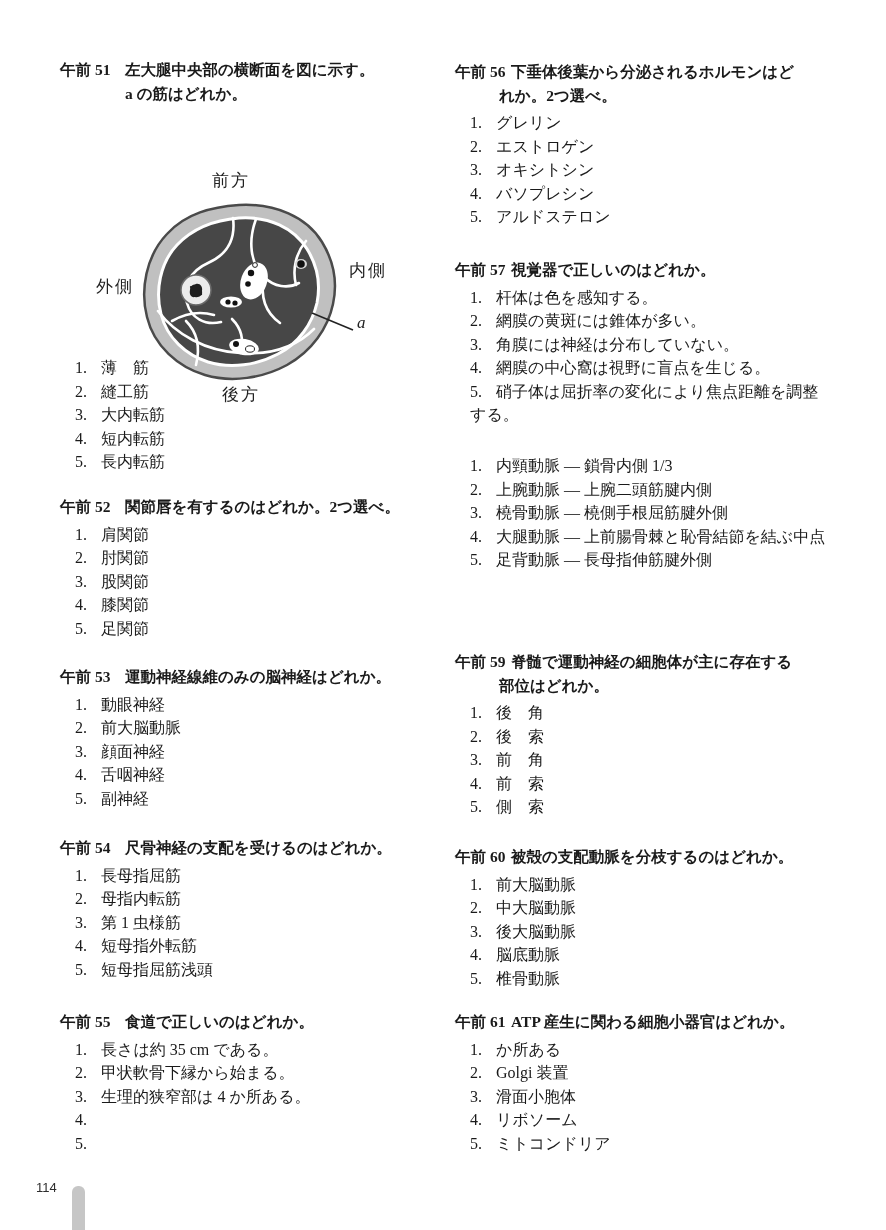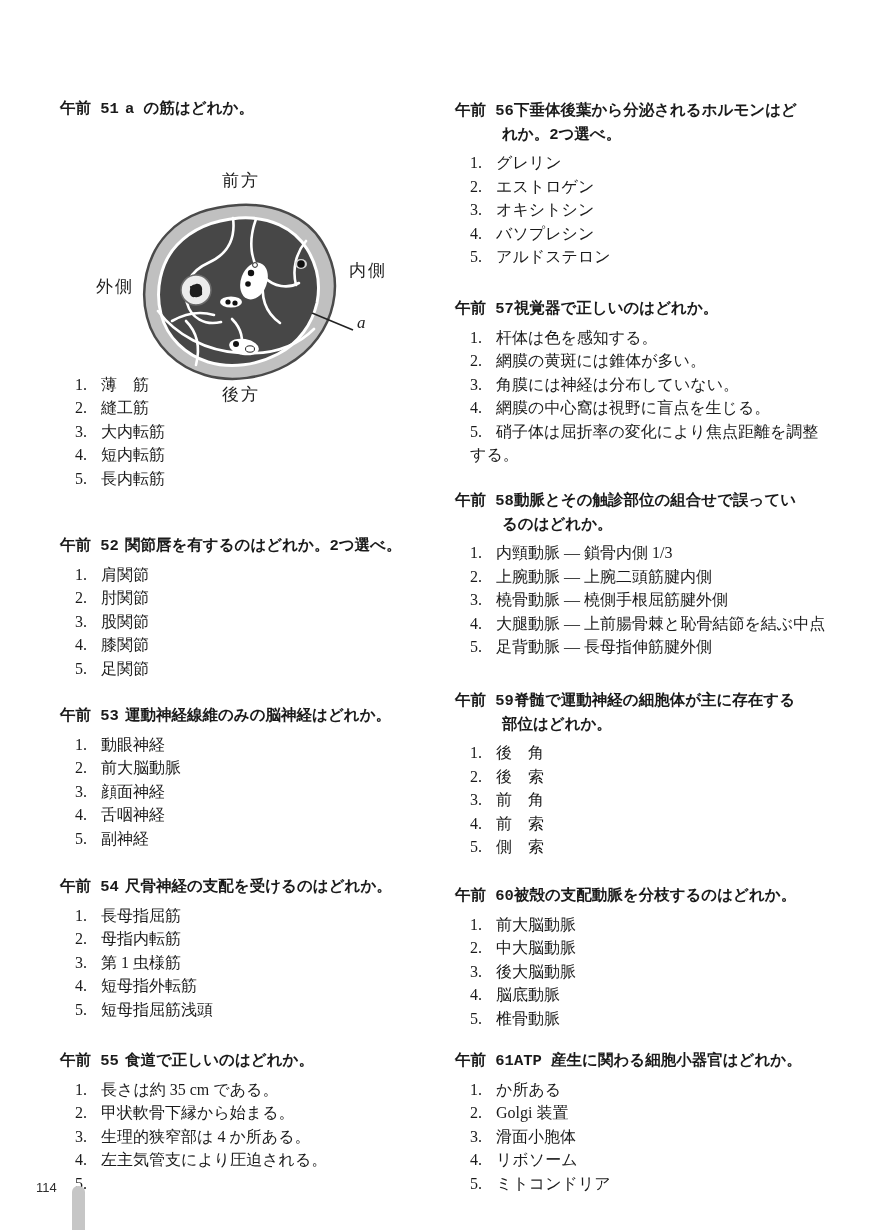--- a/index.html
+++ b/index.html
@@ -5,22 +5,22 @@
   html,body{margin:0;padding:0;}
   body{
     width:886px;height:1230px;position:relative;background:#ffffff;
     font-family:"Liberation Serif", serif;color:#1a1a1a;overflow:hidden;
   }
   .col{position:absolute;top:0;height:100%;}
   #col-left{left:60px;width:395px;}
   #col-right{left:455px;width:425px;}
 
   .question{position:absolute;left:0;width:100%;}
-  .q-header{display:flex;font-family:Liberation Mono, monospace;font-weight:700;
-            font-size:15.5px;line-height:23.5px;white-space:nowrap;margin-top:40px;}
+  .q-header{display:flex;font-family:Liberation Serif, serif;font-weight:700;
+            font-size:15.5px;line-height:23.5px;white-space:nowrap;}
   #col-left  .q-num{flex:0 0 65px;}
   #col-right .q-num{flex:0 0 56px;}
   .stem-line{white-space:nowrap;}
   #col-right .stem-cont{margin-left:-12px;}
   #col-left  .stem-cont{margin-left:0;}
 
   .q-options{margin-top:4px;}
   .opt{display:flex;padding-left:15px;line-height:23.5px;font-size:16px;white-space:nowrap;}
   .opt-num{flex:0 0 26px;}
   .opt-text{white-space:nowrap;}
@@ -28,40 +28,41 @@
 
   
   #q-am51{top:58px;}  #q-am52{top:495px;} #q-am53{top:665px;} #q-am54{top:836px;} #q-am55{top:1010px;}
   #q-am56{top:60px;}  #q-am57{top:258px;} #q-am58{top:450px;} #q-am59{top:650px;} #q-am60{top:845px;} #q-am61{top:1010px;}
 
   
   #q-am51 .q-options{margin-top:251px;}
 
   .figure-wrap{position:absolute;left:0;top:105px;width:395px;height:247px;}
   .fig-label{position:absolute;font-size:17px;color:#222;letter-spacing:2px;white-space:nowrap;}
-  .fig-label-top{left:162px;top:6px;font-family:Liberation Serif, serif;}
+  .fig-label-top{left:152px;top:6px;font-family:Liberation Serif, serif;}
   .fig-label-left{left:36px;top:112px;text-align:center;}
   .fig-label-right{left:289px;top:96px;}
   .fig-label-bottom{left:162px;top:220px;}
   .fig-label-a{left:297px;top:150px;font-style:italic;letter-spacing:0;}
   .fig-svg{position:absolute;left:80px;top:40px;}
 
   .page-number{position:absolute;left:36px;top:1180px;
                font-family:"Liberation Sans", sans-serif;font-size:13px;color:#2e2e2e;}
   .page-tab{position:absolute;left:72px;top:1186px;width:13px;height:44px;
             background:#c6c6c6;border-radius:6px 6px 0 0;}
 </style>
 </head>
 <body>
 
 <div class="col" id="col-left">
     <div class="question" id="q-am51">
     <div class="q-header">
       <span class="q-num">午前 51</span>
       <span class="q-stem">
+          <div class="stem-line">左大腿中央部の横断面を図に示す。</div>
           <div class="stem-line stem-cont">a の筋はどれか。</div>
         </span>
     </div>
     <div class="q-options">
         <div class="opt">
           <span class="opt-num">1.</span>
           <span class="opt-text">薄　筋</span>
         </div>
         <div class="opt">
           <span class="opt-num">2.</span>
@@ -235,21 +236,20 @@
         <div class="opt">
           <span class="opt-num">2.</span>
           <span class="opt-text">甲状軟骨下縁から始まる。</span>
         </div>
         <div class="opt">
           <span class="opt-num">3.</span>
           <span class="opt-text">生理的狭窄部は 4 か所ある。</span>
         </div>
         <div class="opt">
           <span class="opt-num">4.</span>
-          <span class="opt-text">左主気管支により圧迫される。</span>
         </div>
         <div class="opt">
           <span class="opt-num">5.</span>
         </div>
       </div>
   </div>
   </div>
 <div class="col" id="col-right">
     <div class="question" id="q-am56">
     <div class="q-header">
@@ -307,27 +307,20 @@
           <span class="opt-text">網膜の中心窩は視野に盲点を生じる。</span>
         </div>
         <div class="opt">
           <span class="opt-num">5.</span>
           <span class="opt-text">硝子体は屈折率の変化により焦点距離を調整</span>
         </div>
         <div class="opt-cont">する。</div>
       </div>
   </div>
     <div class="question" id="q-am58">
-    <div class="q-header">
-      <span class="q-num">午前 58</span>
-      <span class="q-stem">
-          <div class="stem-line">動脈とその触診部位の組合せで誤ってい</div>
-          <div class="stem-line stem-cont">るのはどれか。</div>
-        </span>
-    </div>
     <div class="q-options">
         <div class="opt">
           <span class="opt-num">1.</span>
           <span class="opt-text">内頸動脈 ― 鎖骨内側 1/3</span>
         </div>
         <div class="opt">
           <span class="opt-num">2.</span>
           <span class="opt-text">上腕動脈 ― 上腕二頭筋腱内側</span>
         </div>
         <div class="opt">

